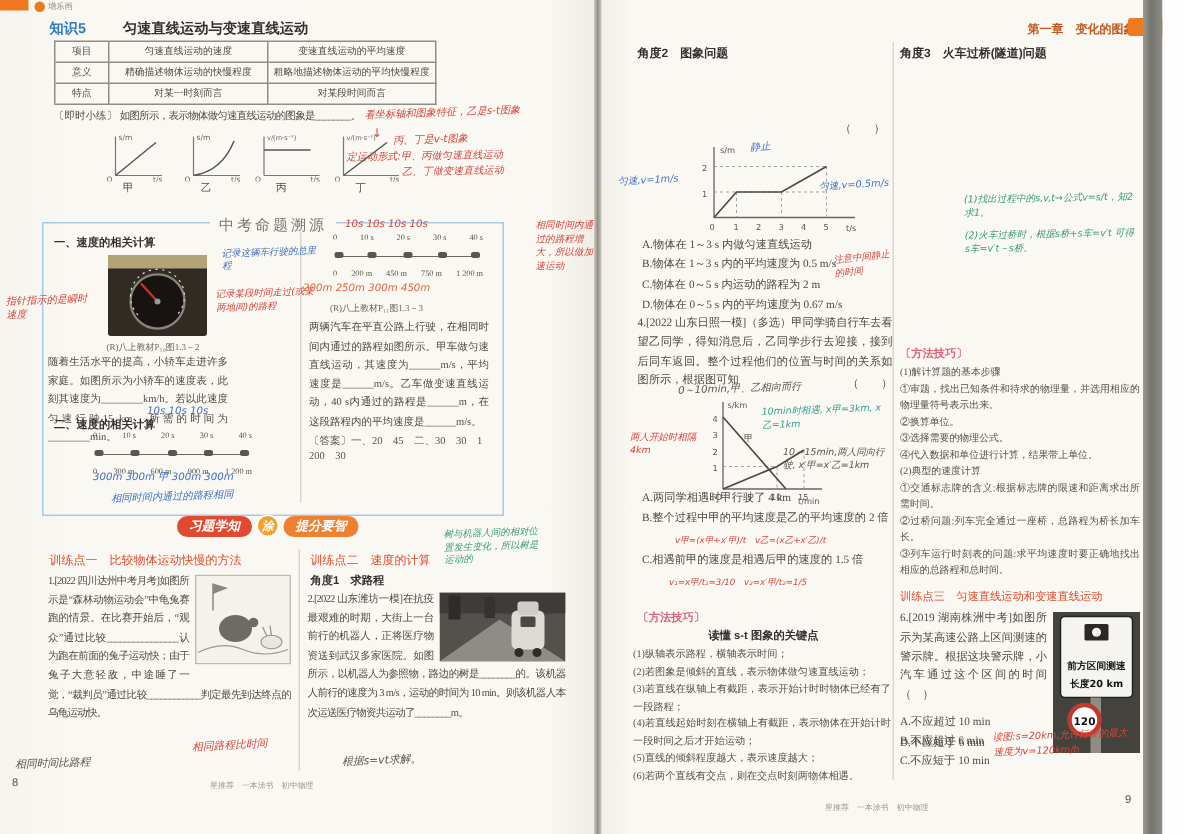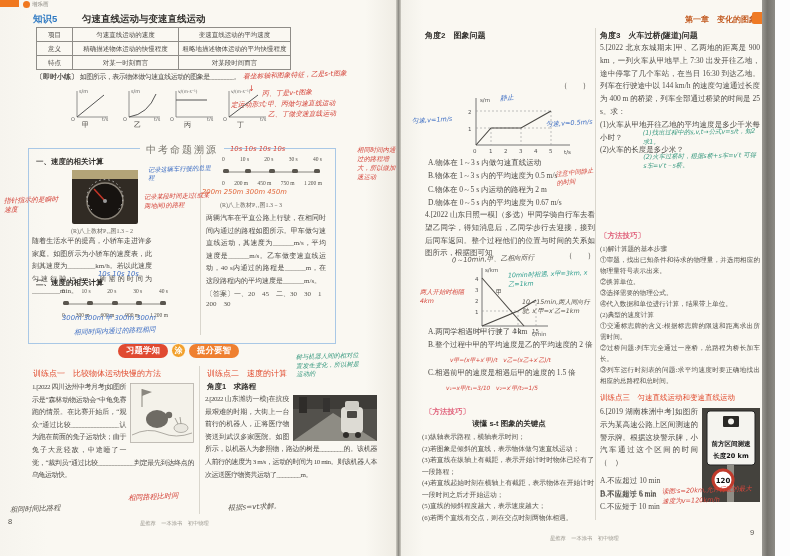--- a/index.html
+++ b/index.html
@@ -62,21 +62,21 @@
       <div>变速直线运动的平均速度</div>
       <div>意义</div>
       <div>精确描述物体运动的快慢程度</div>
       <div>粗略地描述物体运动的平均快慢程度</div>
       <div>特点</div>
       <div>对某一时刻而言</div>
       <div>对某段时间而言</div>
     </div>
 
     <div class="abs" style="left:36px;top:72px;width:240px;font-size:7px;color:#4d4a46;">
-      <span style="font-weight:bold;margin-top:36px;">〔即时小练〕</span>
+      <span style="font-weight:normal;margin-top:36px;">〔即时小练〕</span>
       <span class="blank">如图所示，表示物体做匀速直线运动的图象是________。</span>
     </div>
     <div class="abs hw hw-red" style="left:243px;top:70px;font-size:6.8px;transform:rotate(-2deg);">看坐标轴和图象特征，乙是s-t图象</div>
     <div class="abs hw hw-red" style="left:248px;top:84px;font-size:8px;">↓</div>
     <div class="abs hw hw-red" style="left:262px;top:88px;font-size:6.8px;transform:rotate(-2deg);">丙、丁是v-t图象</div>
     <div class="abs hw hw-red" style="left:231px;top:99px;font-size:6.8px;transform:rotate(-1deg);">定运动形式:甲、丙做匀速直线运动</div>
     <div class="abs hw hw-red" style="left:268px;top:109px;font-size:6.8px;transform:rotate(-1deg);">乙、丁做变速直线运动</div>
 
     <svg class="abs" style="left:66px;top:87px;" width="46" height="34">
       <line x1="11" y1="30" x2="11" y2="4" stroke="#777" stroke-width="0.8"></line>
@@ -191,21 +191,21 @@
         <span>750 m</span>
         <span>1 200 m</span>
       </div>
     </div>
     <div class="abs hw hw-orange" style="left:202px;top:188px;font-size:6.8px;text-align:right;">200m  250m  300m  450m</div>
     <div class="abs cap" style="left:220px;top:201px;">(R)八上教材P₁₁图1.3－3</div>
     <div class="abs txt" style="left:206px;top:212px;width:120px;">两辆汽车在平直公路上行驶，在相同时间内通过的路程如图所示。甲车做匀速直线运动，其速度为______m/s，平均速度是______m/s。乙车做变速直线运动，40 s内通过的路程是______m，在这段路程内的平均速度是______m/s。</div>
     <div class="abs" style="left:206px;top:289px;width:124px;font-size:7px;color:#55524c;">〔答案〕一、20　45　二、30　30　1 200　30</div>
     <div class="abs hw hw-red" style="left:357px;top:146px;width:40px;font-size:6.4px;line-height:9px;">相同时间内通过的路程增大，所以做加速运动</div>
 
-    <div class="abs" style="left:118px;top:343px;display:flex;align-items:flex-end;gap:3px;">
+    <div class="abs" style="left:118px;top:343px;display:flex;align-items:flex-end;gap:3px;font-style:italic;">
       <span class="badge-pill" style="background:#e04a31;">习题学知</span>
       <span style="width:13px;height:13px;border-radius:50%;background:#f2a12c;color:#fff;font-size:8px;font-weight:bold;display:flex;align-items:center;justify-content:center;border:1px solid #fff;">涂</span>
       <span class="badge-pill" style="background:#ef8030;">提分要智</span>
     </div>
 
     <div class="abs vline" style="left:199px;top:366px;height:148px;"></div>
 
     <div class="abs san red-head" style="left:33px;top:368px;">训练点一　比较物体运动快慢的方法</div>
     <div class="abs txt" style="left:32px;top:381px;width:162px;">
       <svg width="64" height="60" style="float:right;margin:2px 0 2px 4px;">
@@ -327,25 +327,20 @@
     <div class="abs" style="left:22px;top:431px;width:172px;font-size:6.8px;line-height:11.5px;color:#55524c;text-align:justify;">
       <div>(1)纵轴表示路程，横轴表示时间；</div>
       <div>(2)若图象是倾斜的直线，表示物体做匀速直线运动；</div>
       <div>(3)若直线在纵轴上有截距，表示开始计时时物体已经有了一段路程；</div>
       <div>(4)若直线起始时刻在横轴上有截距，表示物体在开始计时一段时间之后才开始运动；</div>
       <div>(5)直线的倾斜程度越大，表示速度越大；</div>
       <div>(6)若两个直线有交点，则在交点时刻两物体相遇。</div>
     </div>
 
     <div class="abs san bold-sub" style="left:200px;top:30px;font-size:8px;">角度3　火车过桥(隧道)问题</div>
-    <div class="abs txt75" style="left:200px;top:42px;width:160px;">
-      <div>5.[2022 北京东城期末]甲、乙两地的距离是 900 km，一列火车从甲地早上 7:30 出发开往乙地，途中停靠了几个车站，在当日 16:30 到达乙地。列车在行驶途中以 144 km/h 的速度匀速通过长度为 400 m 的桥梁，列车全部通过桥梁的时间是 25 s。求：</div>
-      <div>(1)火车从甲地开往乙地的平均速度是多少千米每小时？</div>
-      <div>(2)火车的长度是多少米？</div>
-    </div>
     <div class="abs hw hw-green" style="left:243px;top:128px;width:115px;font-size:6.4px;line-height:9px;transform:rotate(-1deg);">
       <div>(1)找出过程中的s,v,t→公式v=s/t，知2求1。</div>
       <div style="margin-top:6px;">(2)火车过桥时，根据s桥+s车=v′t 可得 s车=v′t－s桥。</div>
     </div>
 
     <div class="abs san" style="left:200px;top:231px;font-size:7.5px;font-weight:bold;color:#e0607a;">〔方法技巧〕</div>
     <div class="abs" style="left:200px;top:243px;width:160px;font-size:6.6px;line-height:11px;color:#55524c;text-align:justify;">
       <div>(1)解计算题的基本步骤</div>
       <div>①审题，找出已知条件和待求的物理量，并选用相应的物理量符号表示出来。</div>
       <div>②换算单位。</div>

